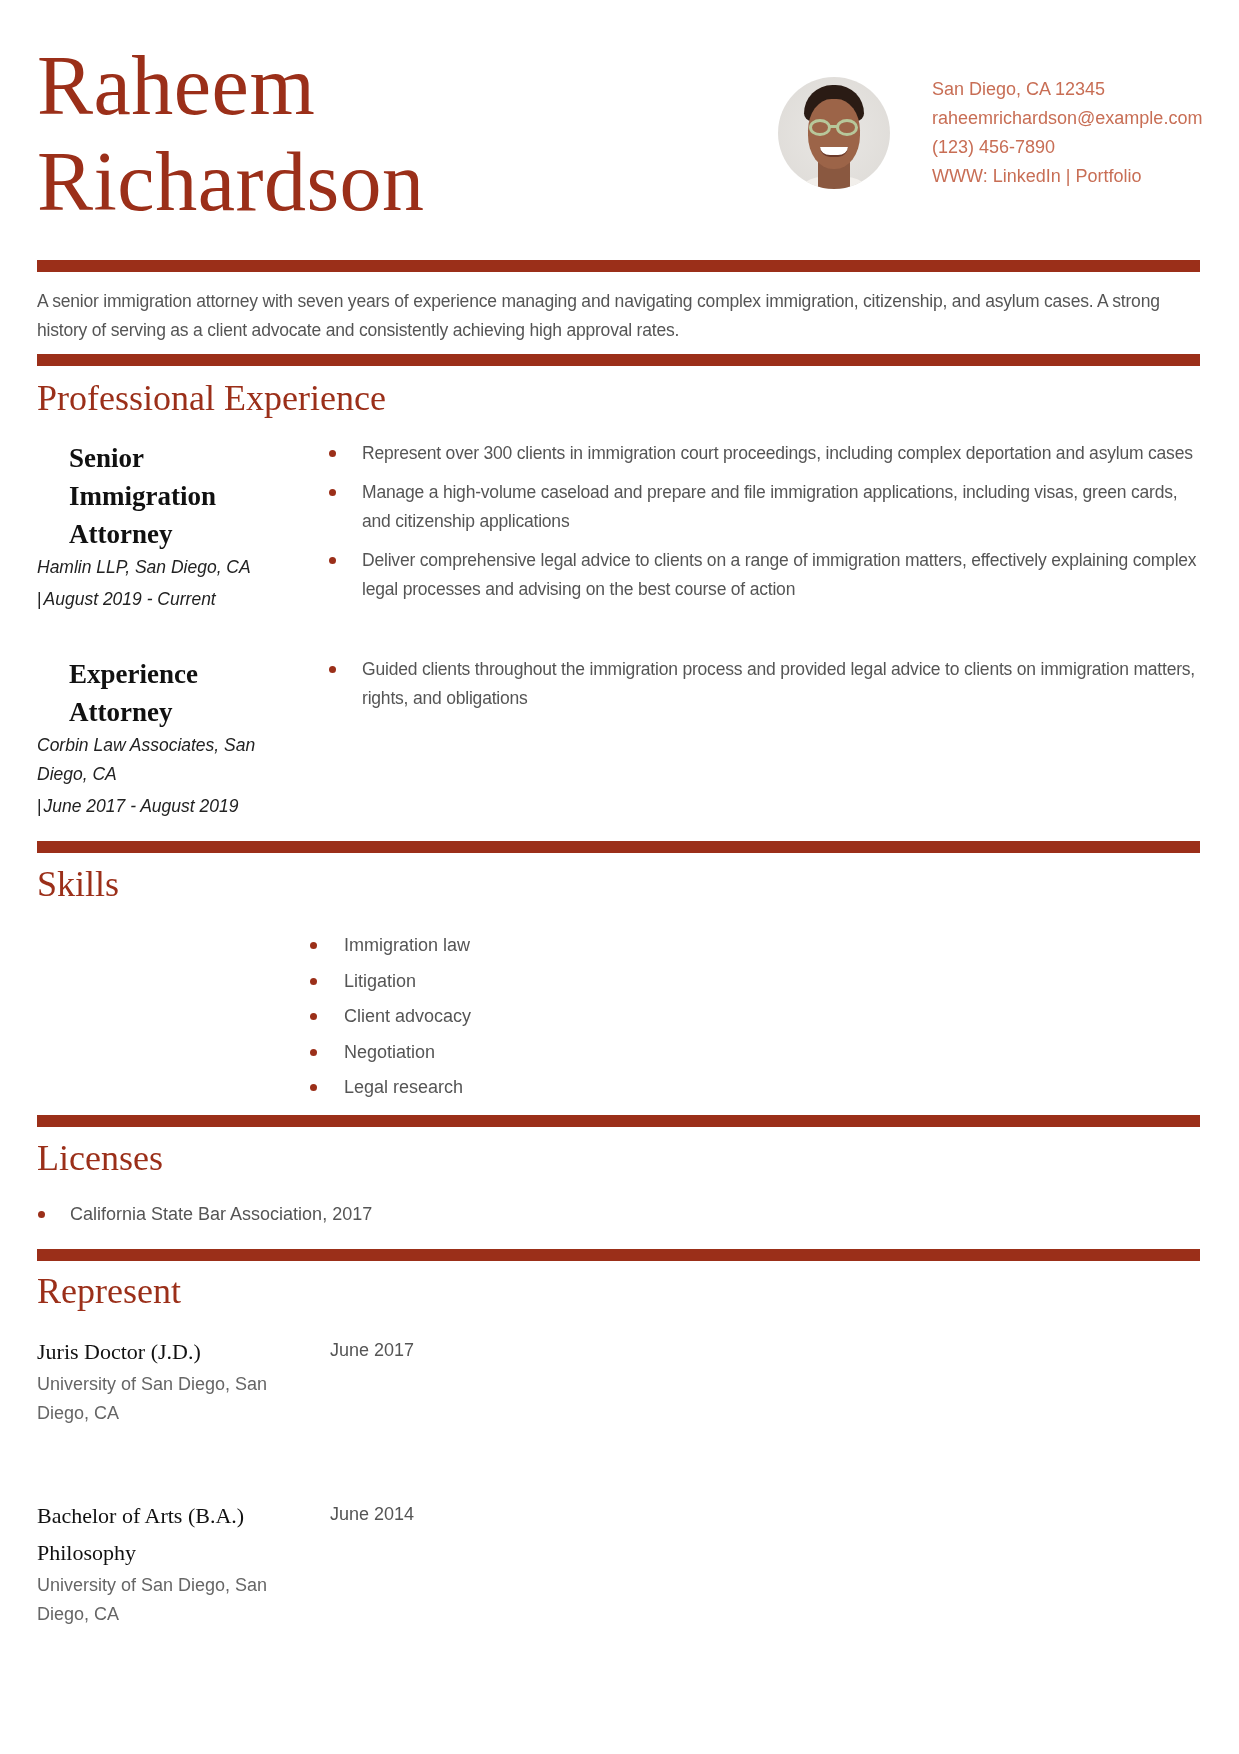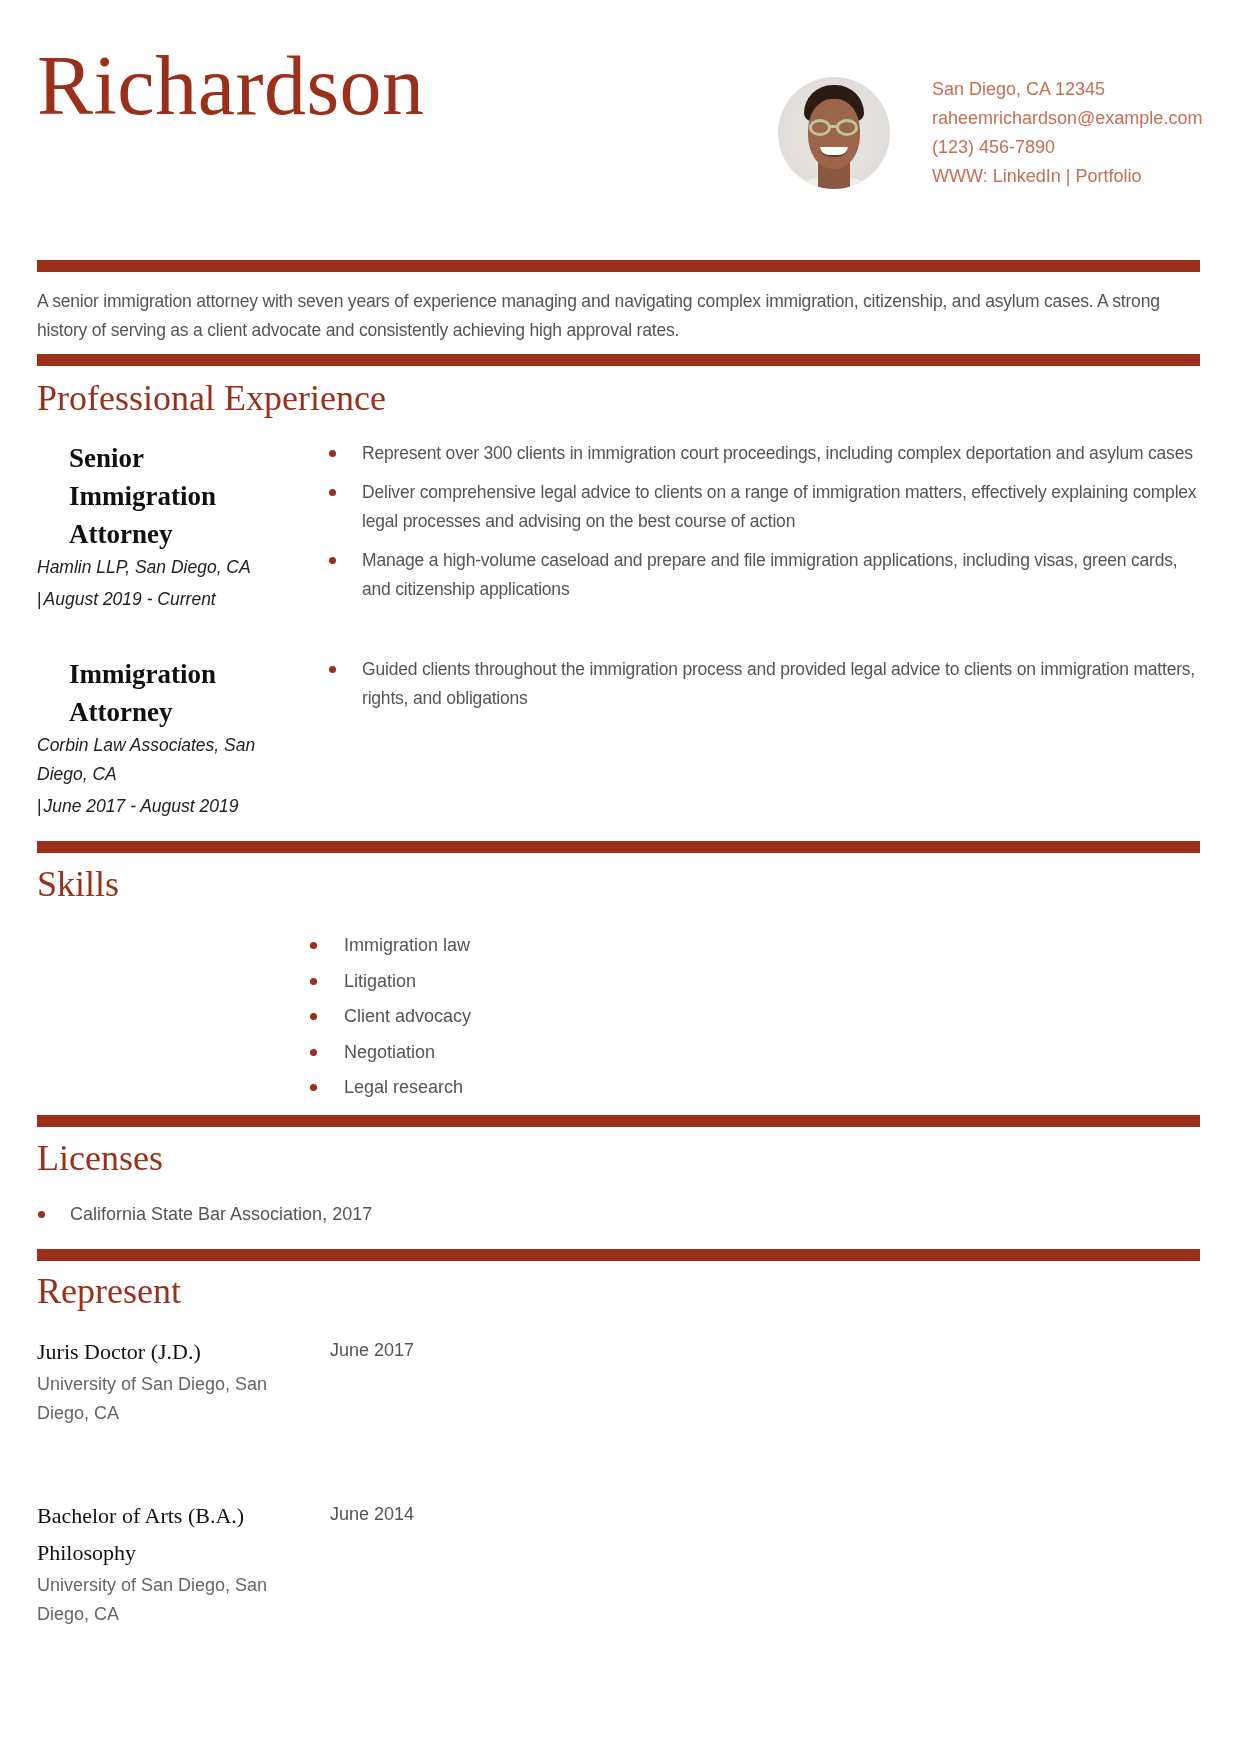--- a/index.html
+++ b/index.html
@@ -79,20 +79,21 @@
     font-family: Liberation Serif, serif;
     color: #111111; font-size: 22px; line-height: 37px; width: 240px;
   }
   .edu .school { color: #666666; font-size: 18px; line-height: 29px; width: 240px; }
   .edu .date { position: absolute; left: 293px; top: 5px; color: #555555; font-size: 18px; line-height: 24px; }
 </style>
 </head>
 <body>
 
 <div class="name">
+  <div>Raheem</div>
   <div>Richardson</div>
 </div>
 
 <div class="photo">
   <div class="shirt"></div>
   <div class="neck"></div>
   <div class="hair"></div>
   <div class="face"></div>
   <div class="glass l"></div>
   <div class="glass r"></div>
@@ -115,26 +116,26 @@
 
 <h2 class="section-title" style="top:376px;">Professional Experience</h2>
 
 <div class="job-left" style="top:439px;">
   <div class="job-title">Senior Immigration Attorney</div>
   <div class="job-meta">Hamlin LLP, San Diego, CA</div>
   <div class="job-meta dates"><span class="bar">|</span><span>August 2019 - Current</span></div>
 </div>
 <ul class="bullets" style="top:439px;">
   <li><span class="dot"></span><span>Represent over 300 clients in immigration court proceedings, including complex deportation and asylum cases</span></li>
+  <li><span class="dot"></span><span>Manage a high-volume caseload and prepare and file immigration applications, including visas, green cards, and citizenship applications</span></li>
   <li><span class="dot"></span><span>Deliver comprehensive legal advice to clients on a range of immigration matters, effectively explaining complex legal processes and advising on the best course of action</span></li>
-  <li><span class="dot"></span><span>Manage a high-volume caseload and prepare and file immigration applications, including visas, green cards, and citizenship applications</span></li>
 </ul>
 
 <div class="job-left" style="top:655px;">
-  <div class="job-title">Immigration Attorney</div>
+  <div class="job-title">Experience Attorney</div>
   <div class="job-meta">Corbin Law Associates, San Diego, CA</div>
   <div class="job-meta dates"><span class="bar">|</span><span>June 2017 - August 2019</span></div>
 </div>
 <ul class="bullets" style="top:655px;">
   <li><span class="dot"></span><span>Guided clients throughout the immigration process and provided legal advice to clients on immigration matters, rights, and obligations</span></li>
 </ul>
 
 <div class="rule" style="top:841px;"></div>
 <h2 class="section-title" style="top:862px;">Skills</h2>
 <ul class="skills">

